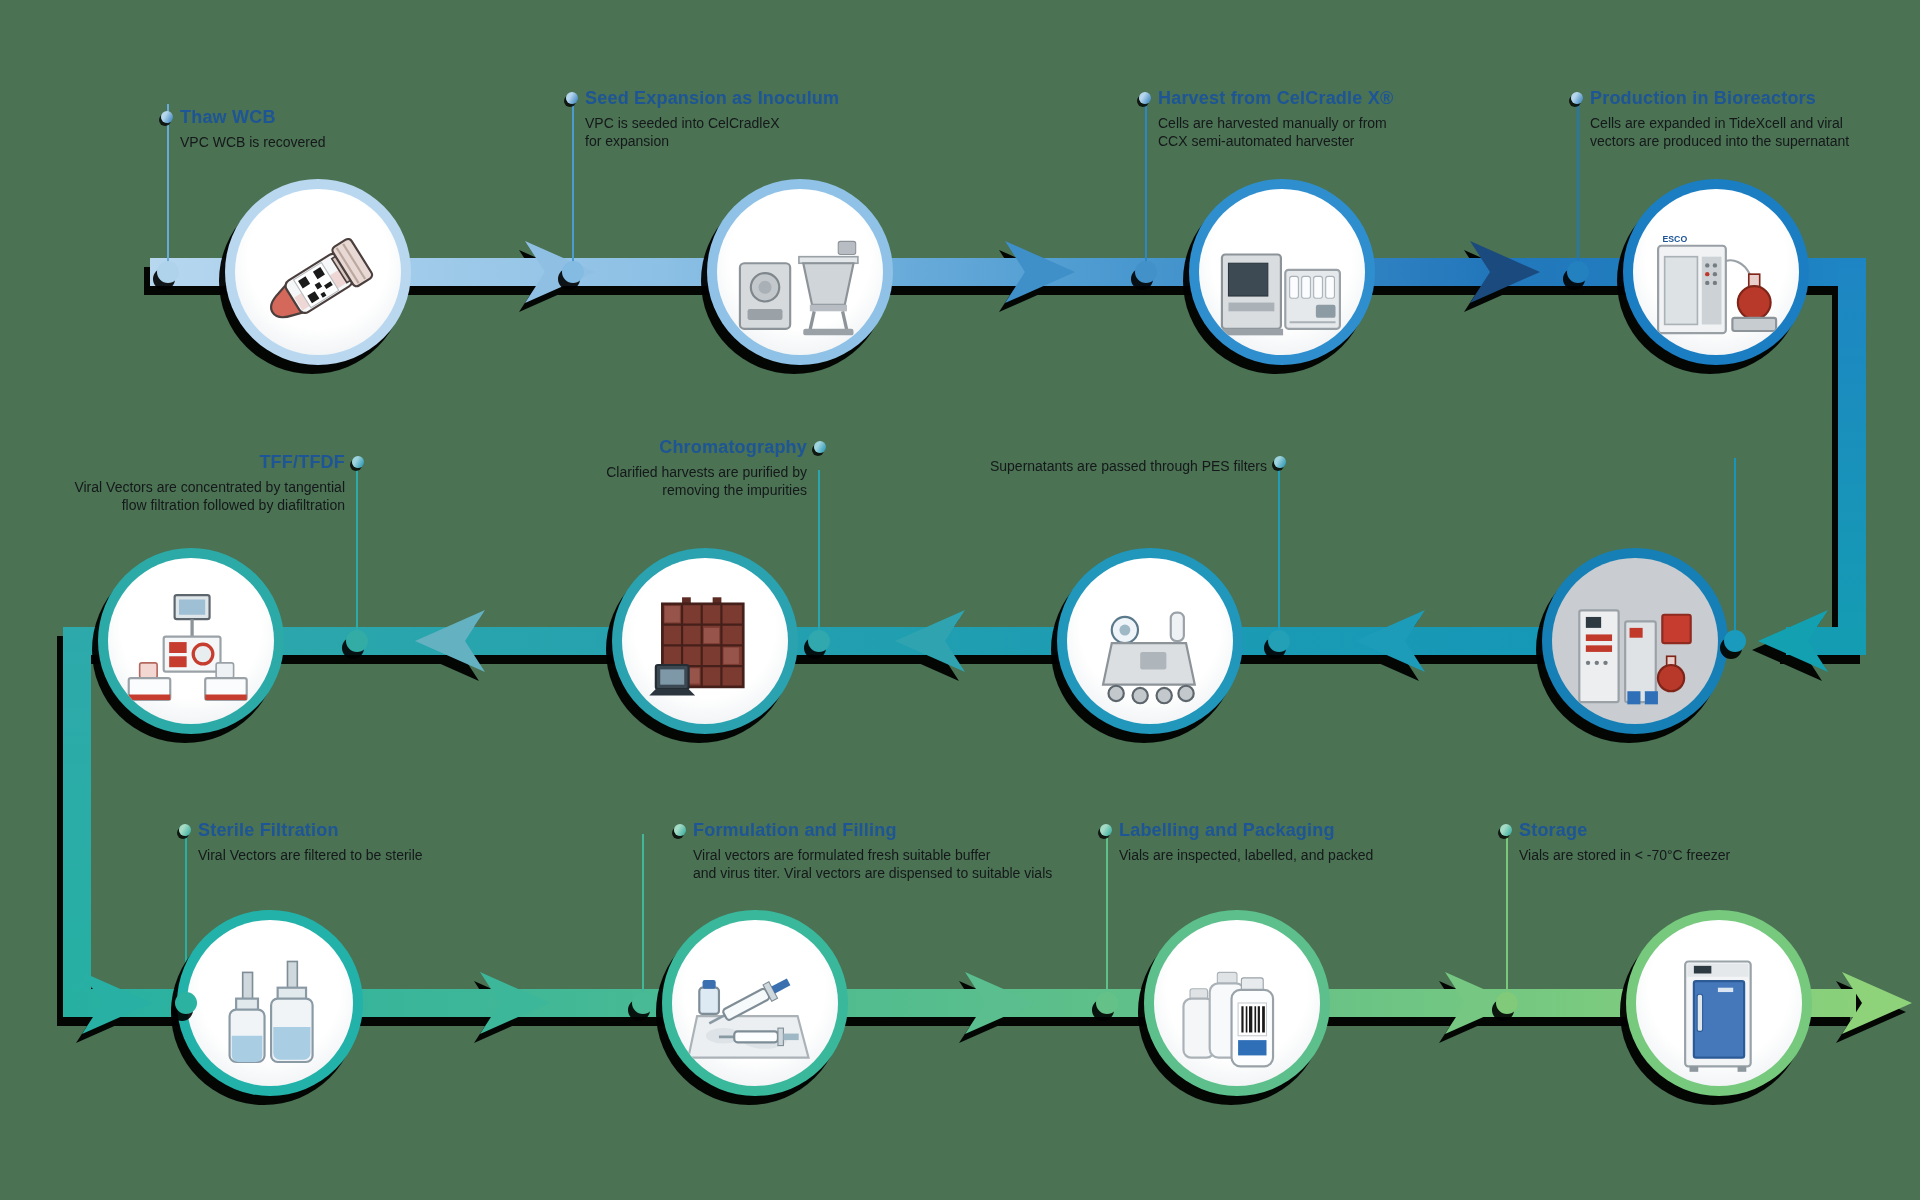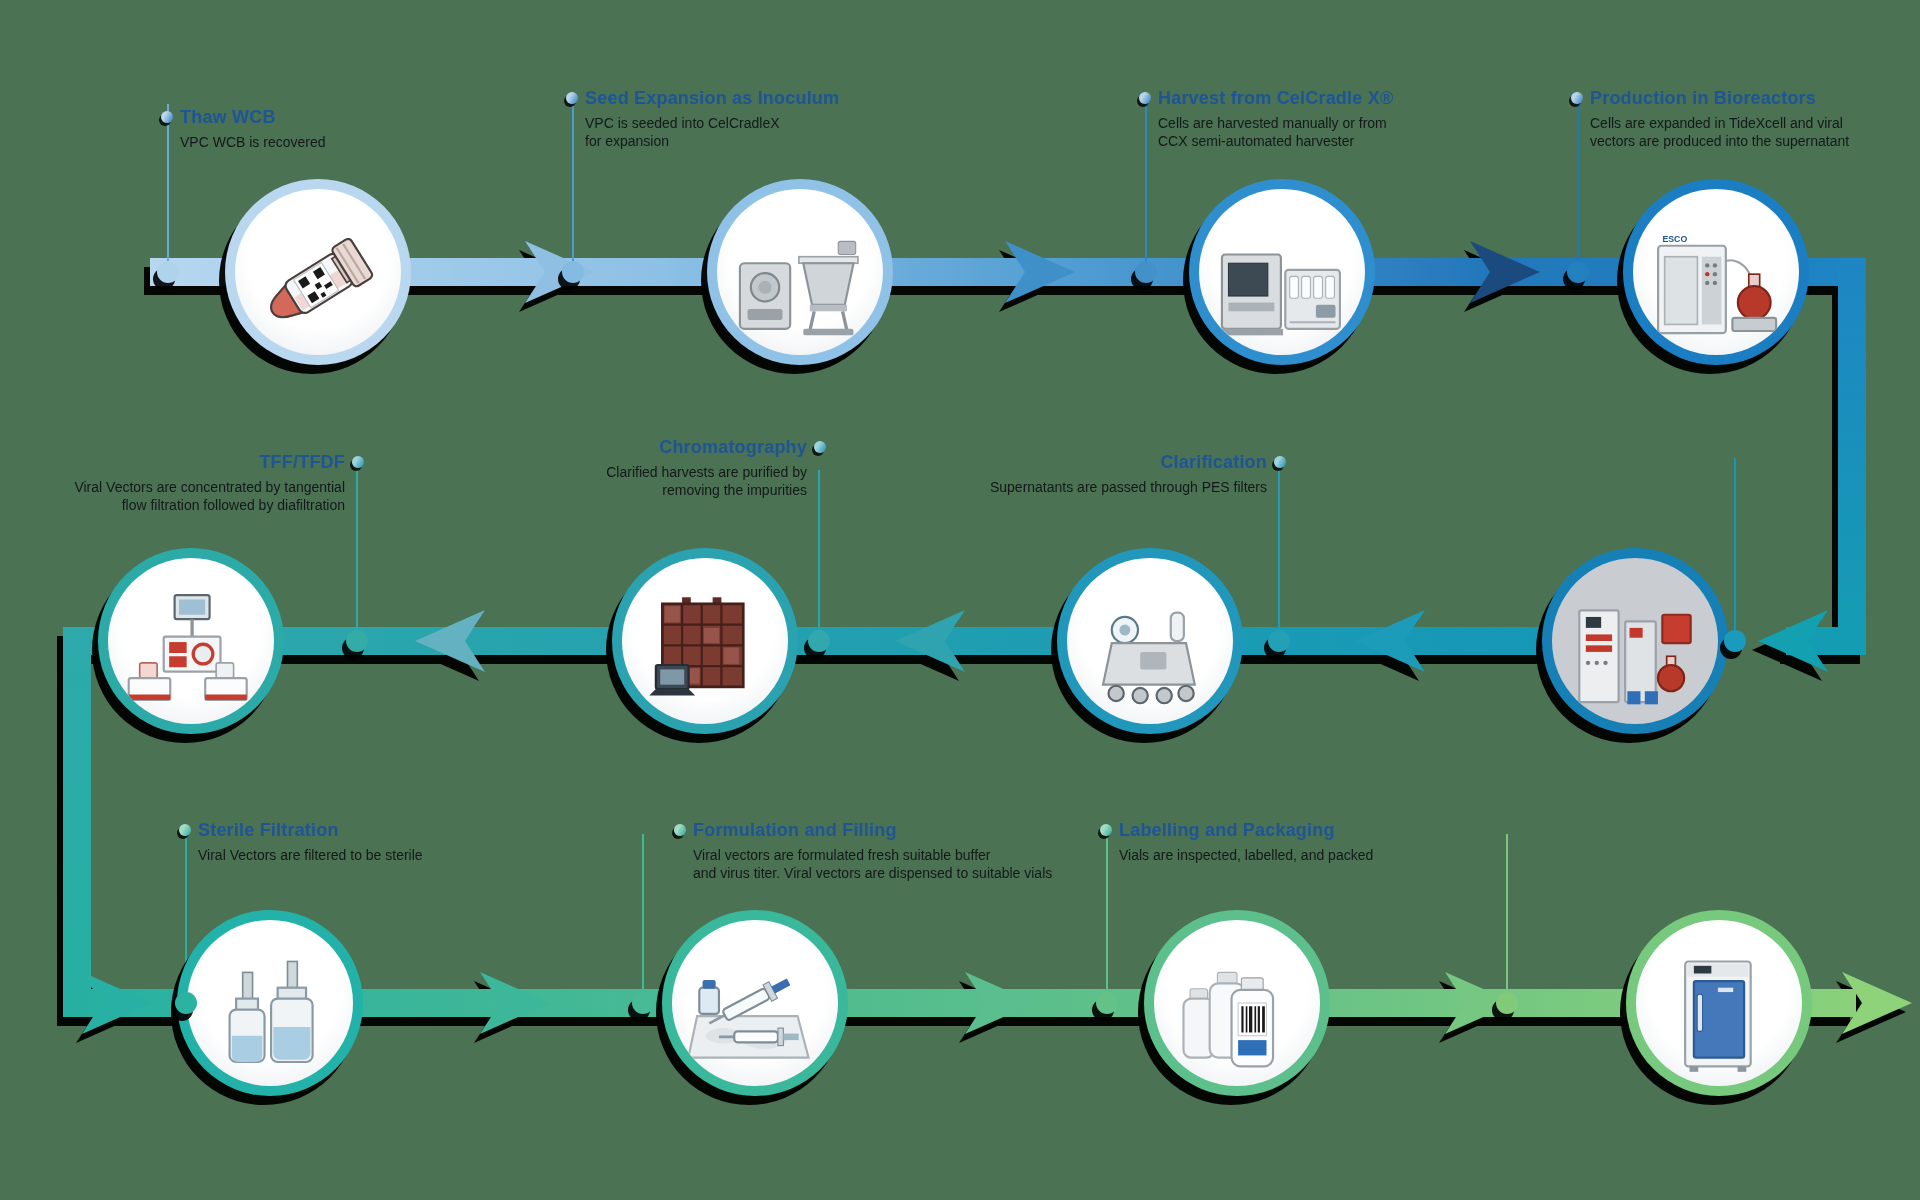--- a/index.html
+++ b/index.html
@@ -365,21 +365,20 @@
   </div>
   <div class="step-label la r1" style="left:1590px;top:88px;">
     <span class="dot"></span>
     <h2>Production in Bioreactors</h2>
     <p>Cells are expanded in TideXcell and viral
 vectors are produced into the supernatant</p>
   </div>
 
   <div class="step-label ra r2" style="right:653px;top:452px;">
     <span class="dot"></span>
-    <h2>Clarification</h2>
     <p>Supernatants are passed through PES filters</p>
   </div>
   <div class="step-label ra r2" style="right:1113px;top:437px;">
     <span class="dot"></span>
     <h2>Chromatography</h2>
     <p>Clarified harvests are purified by
 removing the impurities</p>
   </div>
   <div class="step-label ra r2" style="right:1575px;top:452px;">
     <span class="dot"></span>
@@ -396,20 +395,25 @@
   <div class="step-label la r3" style="left:655px;top:820px;margin-left:38px;">
     <span class="dot"></span>
     <h2>Formulation and Filling</h2>
     <p>Viral vectors are formulated fresh suitable buffer
 and virus titer. Viral vectors are dispensed to suitable vials</p>
   </div>
   <div class="step-label la r3" style="left:1119px;top:820px;">
     <span class="dot"></span>
     <h2>Labelling and Packaging</h2>
     <p>Vials are inspected, labelled, and packed</p>
+  </div>
+  <div class="step-label la r3" style="left:1519px;top:820px;">
+    <span class="dot"></span>
+    <h2>Storage</h2>
+    <p>Vials are stored in &lt; -70°C freezer</p>
   </div>
 
   <svg class="flow-svg" width="1920" height="1200" viewBox="0 0 1920 1200">
     <g style="filter:drop-shadow(-4px 7px 0 rgba(0,0,0,0.9))">
       <circle cx="168" cy="272" r="11" fill="#b0d3ec"></circle>
       <circle cx="573" cy="272" r="11" fill="#84bbe2"></circle>
       <circle cx="1146" cy="272" r="11" fill="#4291c9"></circle>
       <circle cx="1578" cy="272" r="11" fill="#2381bf"></circle>
       <circle cx="357" cy="641" r="11" fill="#33aca6"></circle>
       <circle cx="819" cy="641" r="11" fill="#30a8ad"></circle>

